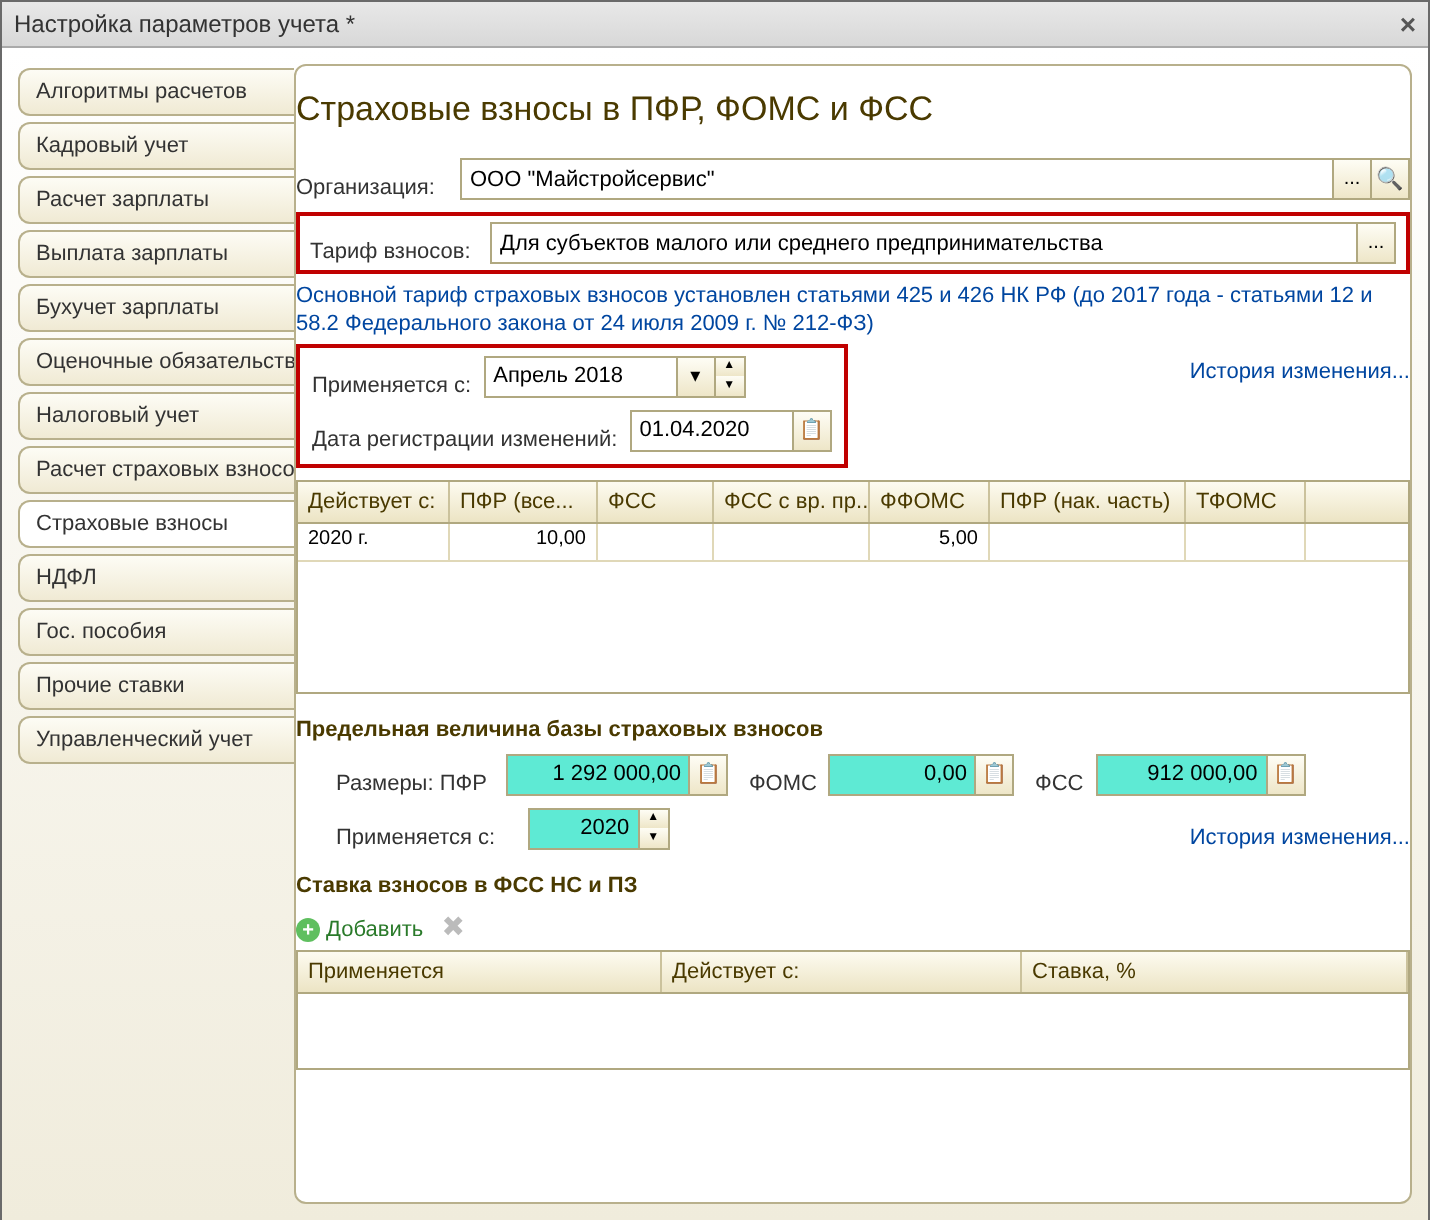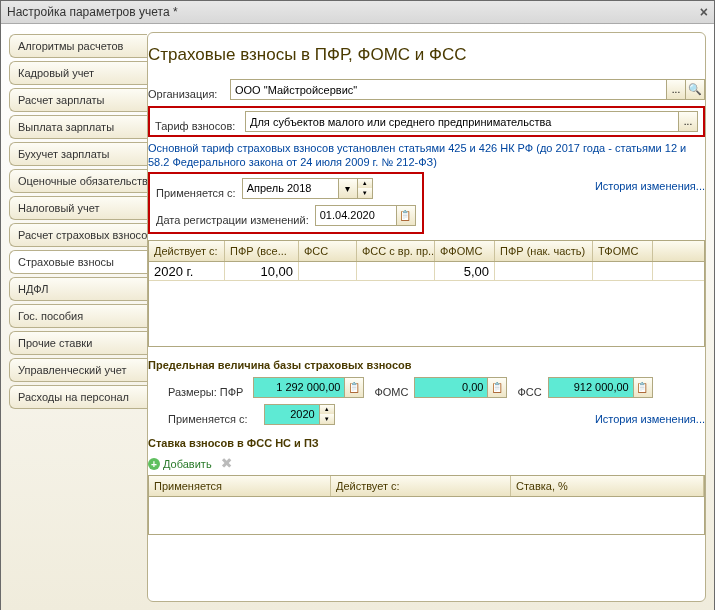--- a/index.html
+++ b/index.html
@@ -22,21 +22,21 @@
 .note{color:#0046a0;font-size:11px;line-height:1.3;margin:4px 0 2px 0}
 .redbox2{border:2px solid #c00000;padding:4px 6px 6px 6px;margin-top:0}
 .link{color:#0046a0;cursor:pointer}
 .spin{display:flex;flex-direction:column;width:14px;height:19px;border:1px solid #b0a880;border-left:none}
 .spin div{flex:1;background:linear-gradient(to bottom,#fefdf5,#eee6c8);font-size:6px;display:flex;align-items:center;justify-content:center;cursor:pointer}
 .cal{width:18px;height:19px;border:1px solid #b0a880;border-left:none;background:linear-gradient(to bottom,#fefdf5,#eee6c8);display:flex;align-items:center;justify-content:center;cursor:pointer;font-size:10px}
 .table{border:1px solid #b0a880;margin-top:6px;height:105px;overflow:hidden}
 .thead{display:flex;background:linear-gradient(to bottom,#fdfbf0,#ece4c4);border-bottom:1px solid #b0a880}
 .th{padding:4px 5px;border-right:1px solid #cbc29c;font-size:11px;color:#4a3a00;white-space:nowrap;overflow:hidden;box-sizing:border-box}
 .trow{display:flex;border-bottom:1px solid #e0d8b8;height:18px}
-.td{padding:2px 5px;border-right:1px solid #e0d8b8;font-size:13px;box-sizing:border-box;text-align:right}
+.td{padding:2px 5px;border-right:1px solid #e0d8b8;font-size:10px;box-sizing:border-box;text-align:right}
 .td:first-child{text-align:left}
 .section{color:#4a3a00;font-weight:bold;font-size:11px;margin:12px 0 6px 0}
 .sm-input{border:1px solid #b0a880;height:19px;padding:0 4px;text-align:right;background:#5eead4;display:flex;align-items:center;justify-content:flex-end;font-size:11px}
 .add-btn{color:#2a7a2a;cursor:pointer;display:inline-flex;align-items:center;gap:3px}
 .add-icon{width:12px;height:12px;border-radius:50%;background:#5fbf5f;color:#fff;display:inline-flex;align-items:center;justify-content:center;font-weight:bold;font-size:10px}
 .del-icon{color:#bbb;font-size:14px;margin-left:6px}
 .table2{border:1px solid #b0a880;margin-top:4px;height:58px}
 .c1{width:76px}.c2{width:74px}.c3{width:58px}.c4{width:78px}.c5{width:60px}.c6{width:98px}.c7{width:60px}
 .d1{width:182px}.d2{width:180px}.d3{flex:1}
 </style>
@@ -56,21 +56,20 @@
       <div class="tab">Выплата зарплаты</div>
       <div class="tab">Бухучет зарплаты</div>
       <div class="tab">Оценочные обязательства</div>
       <div class="tab">Налоговый учет</div>
       <div class="tab">Расчет страховых взносов</div>
       <div class="tab active">Страховые взносы</div>
       <div class="tab">НДФЛ</div>
       <div class="tab">Гос. пособия</div>
       <div class="tab">Прочие ставки</div>
       <div class="tab">Управленческий учет</div>
-      <div class="tab">Расходы на персонал</div>
     </div>
     <div class="content">
       <div class="h1">Страховые взносы в ПФР, ФОМС и ФСС</div>
 
       <div class="row">
         <span class="lbl" style="width:76px">Организация:</span>
         <div class="input flex">ООО "Майстройсервис"</div>
         <div class="btn-ell">...</div>
         <div class="btn-mag">
             <span>🔍</span>

